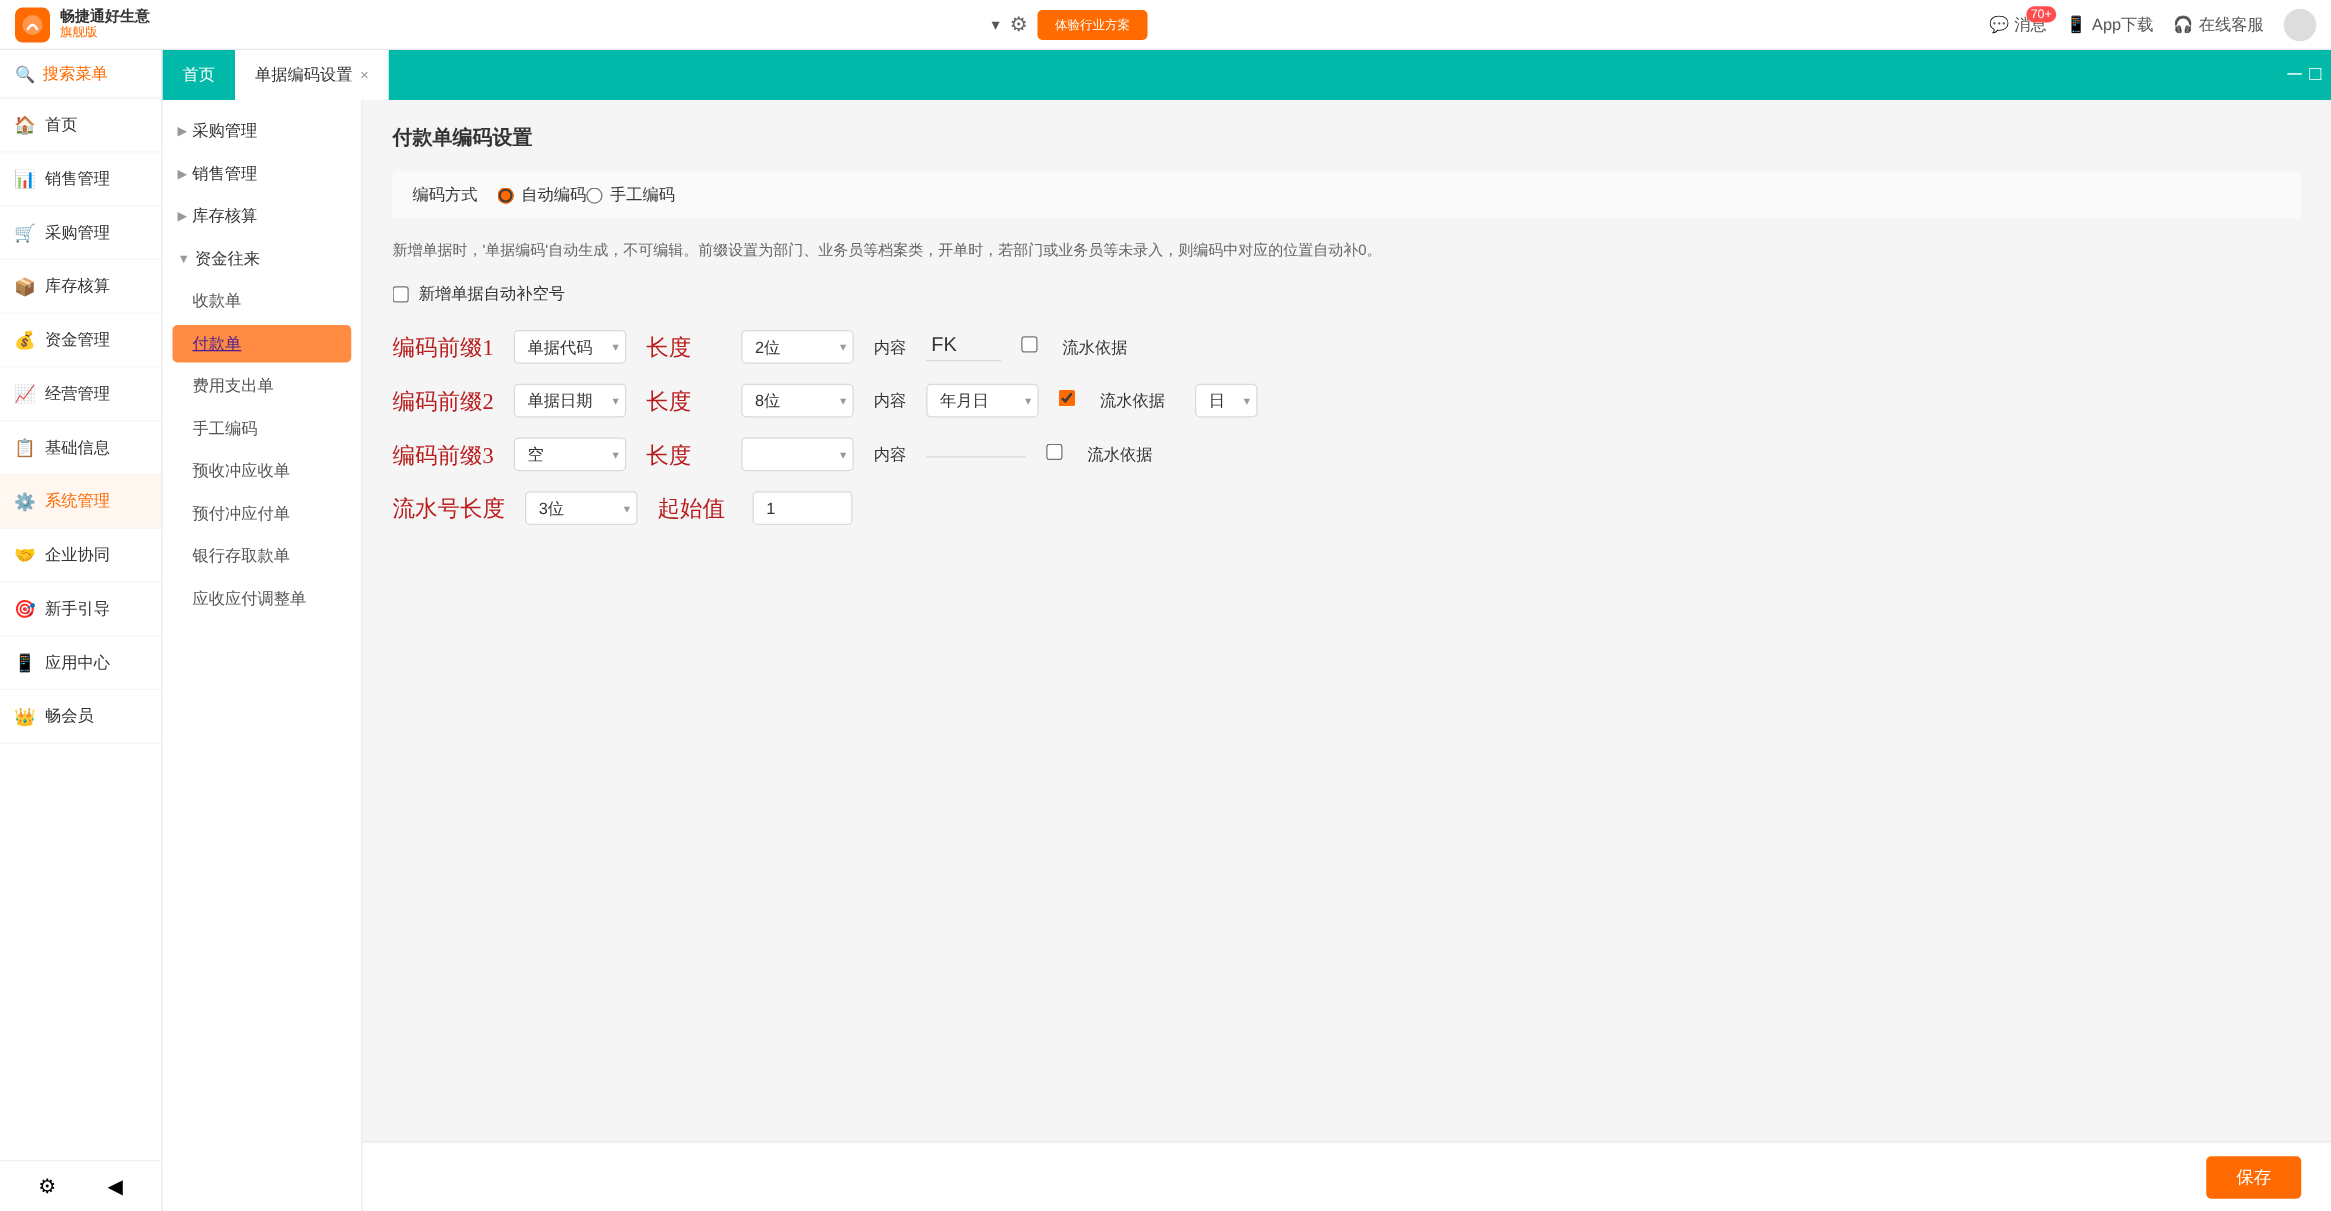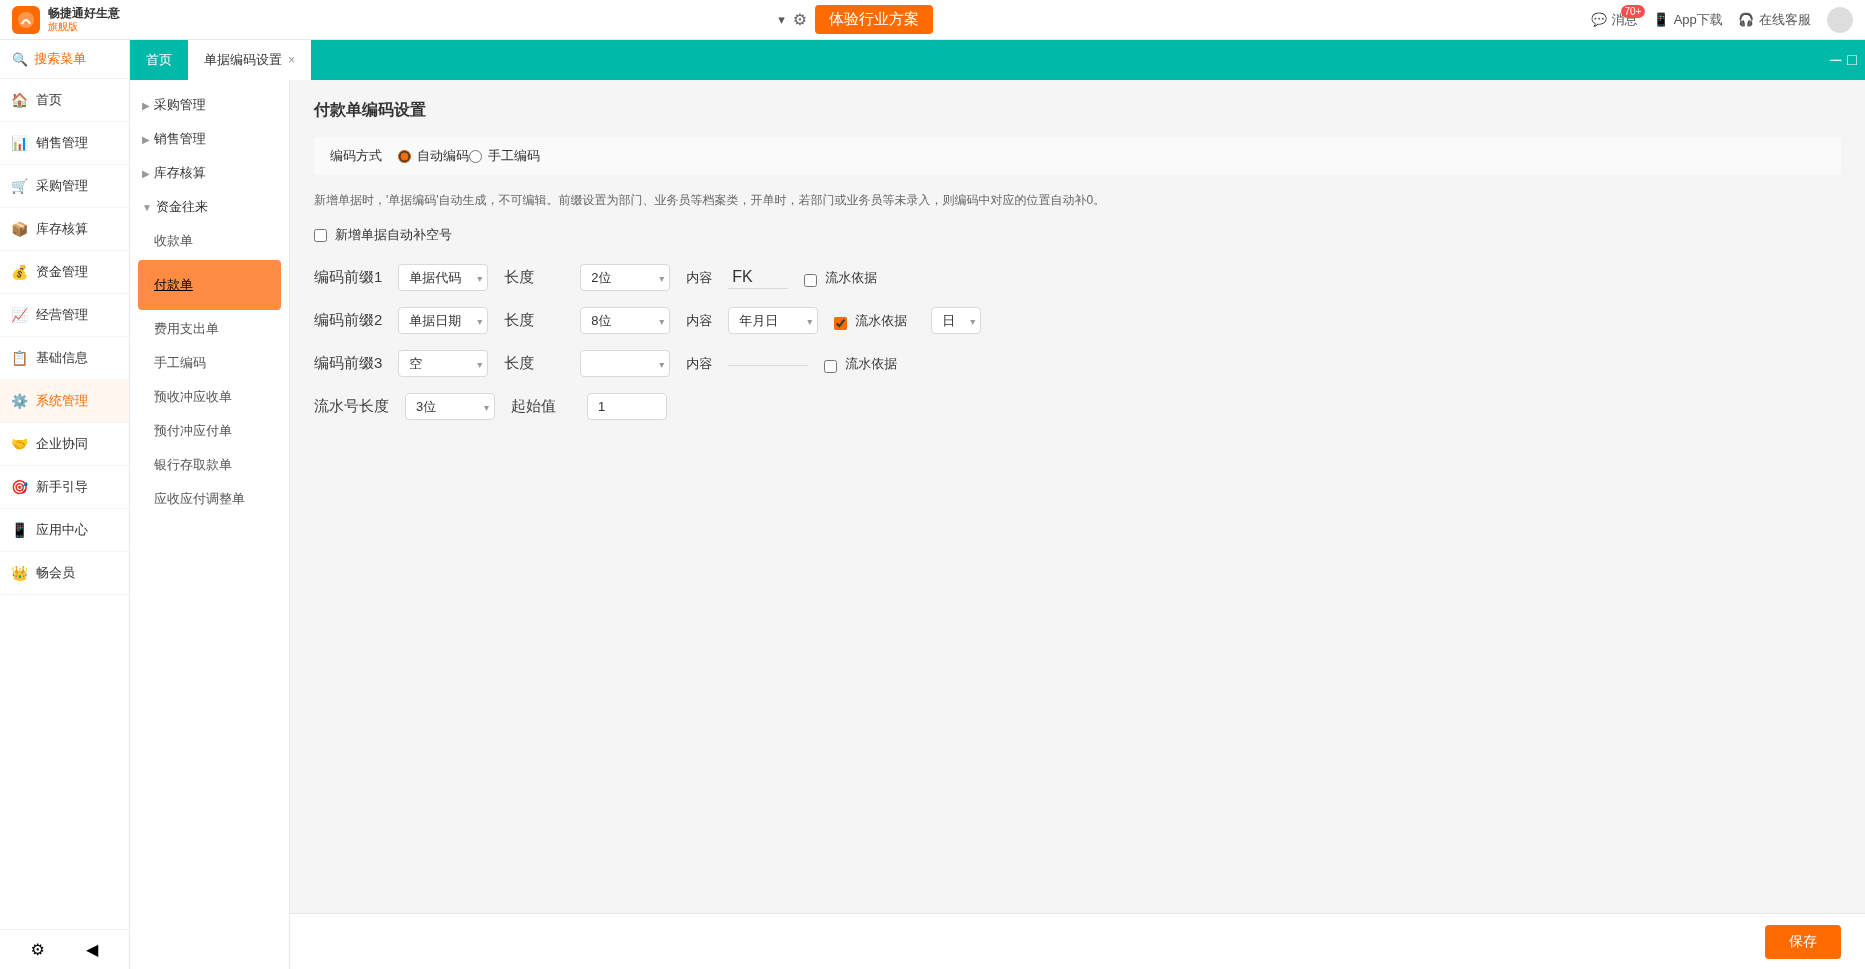--- a/index.html
+++ b/index.html
@@ -18,21 +18,21 @@
     }
     .topbar-left { display: flex; align-items: center; gap: 8px; }
     .topbar-logo-icon { width: 28px; height: 28px; background: #ff6b00; border-radius: 6px; display: flex; align-items: center; justify-content: center; }
     .topbar-logo-icon svg { width: 18px; height: 18px; fill: #fff; }
     .topbar-brand { display: flex; flex-direction: column; font-size: 11px; line-height: 1.2; }
     .topbar-brand .brand-name { color: #333; font-size: 12px; font-weight: bold; }
     .topbar-brand .brand-sub { color: #ff6b00; font-size: 10px; }
     .topbar-center { display: flex; align-items: center; gap: 8px; }
     .topbar-dropdown { display: flex; align-items: center; gap: 4px; color: #555; font-size: 13px; cursor: pointer; }
     .topbar-settings { color: #666; cursor: pointer; font-size: 16px; }
-    .btn-trial { background: #ff6b00; color: #fff; border: none; border-radius: 4px; padding: 5px 14px; font-size: 15px; cursor: pointer; }
+    .btn-trial { background: #ff6b00; color: #fff; border: none; border-radius: 4px; padding: 5px 14px; font-size: 10px; cursor: pointer; }
     .topbar-right { display: flex; align-items: center; gap: 16px; font-size: 13px; color: #555; }
     .topbar-right-item { display: flex; align-items: center; gap: 4px; cursor: pointer; position: relative; }
     .badge { background: #ff4d4f; color: #fff; border-radius: 10px; font-size: 10px; padding: 1px 4px; position: absolute; top: -6px; right: -8px; }
     .topbar-avatar { width: 26px; height: 26px; background: #ddd; border-radius: 50%; }
 
     
     .main-layout { display: flex; flex: 1; overflow: hidden; }
 
     
     .sidebar {
@@ -99,21 +99,21 @@
     .inner-sidebar-group {
       font-size: 13px; color: #333; padding: 8px 12px;
       display: flex; align-items: center; gap: 4px;
       cursor: pointer;
     }
     .inner-sidebar-group .arrow { font-size: 10px; color: #999; }
     .inner-sidebar-child {
       font-size: 13px; color: #555; padding: 8px 24px;
       cursor: pointer;
     }
-    .inner-sidebar-child.active { color: #000000; background: #ff8c42; border-radius: 4px; margin: 2px 8px; padding: 16px 16px; text-decoration: underline; }
+    .inner-sidebar-child.active { color: #4c1d95; background: #ff8c42; border-radius: 4px; margin: 2px 8px; padding: 6px 16px; text-decoration: underline; }
 
     
     .main-content {
       flex: 1;
       overflow-y: auto;
       padding: 20px 24px;
       background: #f5f5f5;
     }
     .page-title { font-size: 16px; font-weight: bold; color: #333; margin-bottom: 16px; }
     .encode-method { display: flex; align-items: center; gap: 16px; margin-bottom: 16px; padding: 10px 16px; background: #fafafa; border-radius: 4px; }
@@ -135,33 +135,33 @@
     }
     .preview-code { font-size: 20px; font-weight: bold; color: #e87b2e; }
     .preview-desc { font-size: 12px; color: #999; margin-top: 4px; }
 
     
     .auto-fill-row { display: flex; align-items: center; gap: 8px; margin-bottom: 20px; }
     .auto-fill-row label { font-size: 13px; color: #333; cursor: pointer; }
 
     
     .setting-row { display: flex; align-items: center; gap: 16px; margin-bottom: 16px; }
-    .setting-label { font-size: 15px; color: #404040; min-width: 60px; }
+    .setting-label { font-size: 18px; color: #b91c1c; min-width: 60px; font-family: Liberation Serif, serif; }
     .setting-select-wrapper { position: relative; display: inline-flex; align-items: center; }
     .select-arrow { position: absolute; right: 6px; top: 50%; transform: translateY(-50%); font-size: 10px; color: #999; pointer-events: none; }
     .select-el {
       border: 1px solid #d9d9d9; border-radius: 4px;
       padding: 5px 24px 5px 10px; font-size: 13px; color: #333;
       background: #fff; cursor: pointer; appearance: none; outline: none;
       min-width: 90px;
     }
     .content-label { font-size: 13px; color: #333; }
     .content-value { font-size: 16px; color: #333; border-bottom: 1px solid #d9d9d9; min-width: 60px; padding: 2px 4px; }
 
-    .checkbox-item { display: flex; align-items: flex-end; gap: 8px; font-size: 13px; color: #333; cursor: pointer; }
+    .checkbox-item { display: flex; align-items: flex-start; gap: 20px; font-size: 13px; color: #333; cursor: pointer; }
     .checkbox-input { accent-color: #ff6b00; cursor: pointer; }
     .checkbox-input-checked { accent-color: #ff6b00; }
 
     
     .serial-row { display: flex; align-items: center; gap: 16px; margin-bottom: 16px; }
 
     
     .separator-row { display: flex; align-items: center; gap: 16px; margin-bottom: 16px; }
 
     

